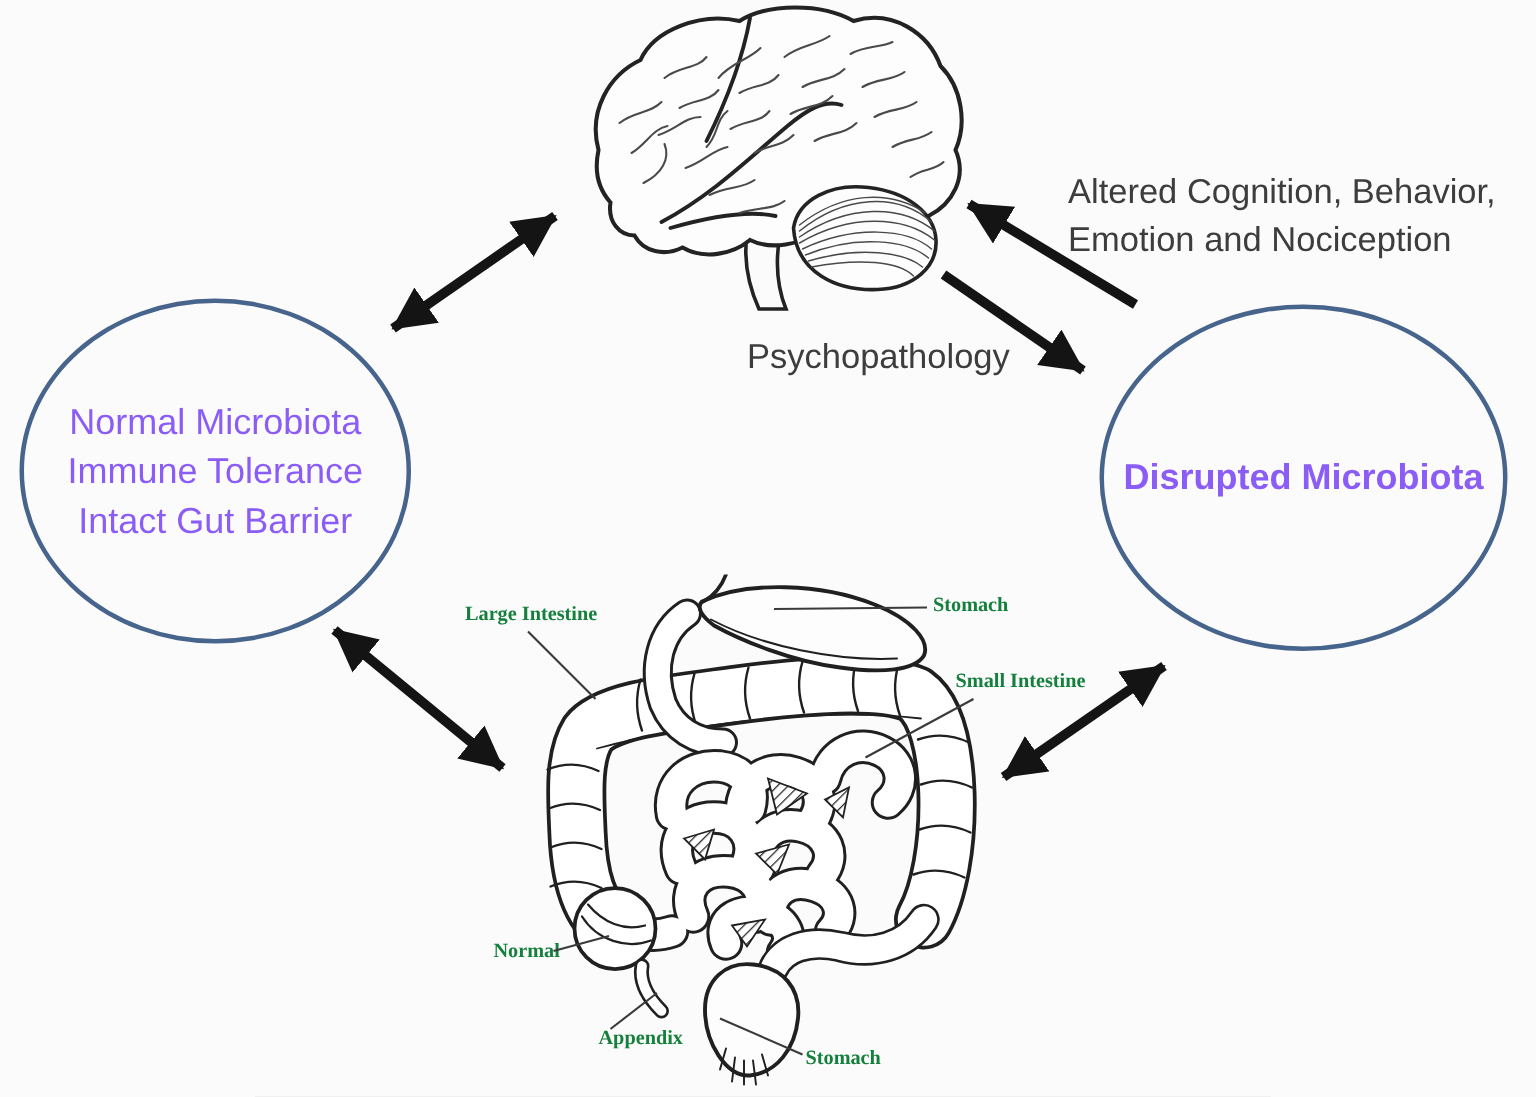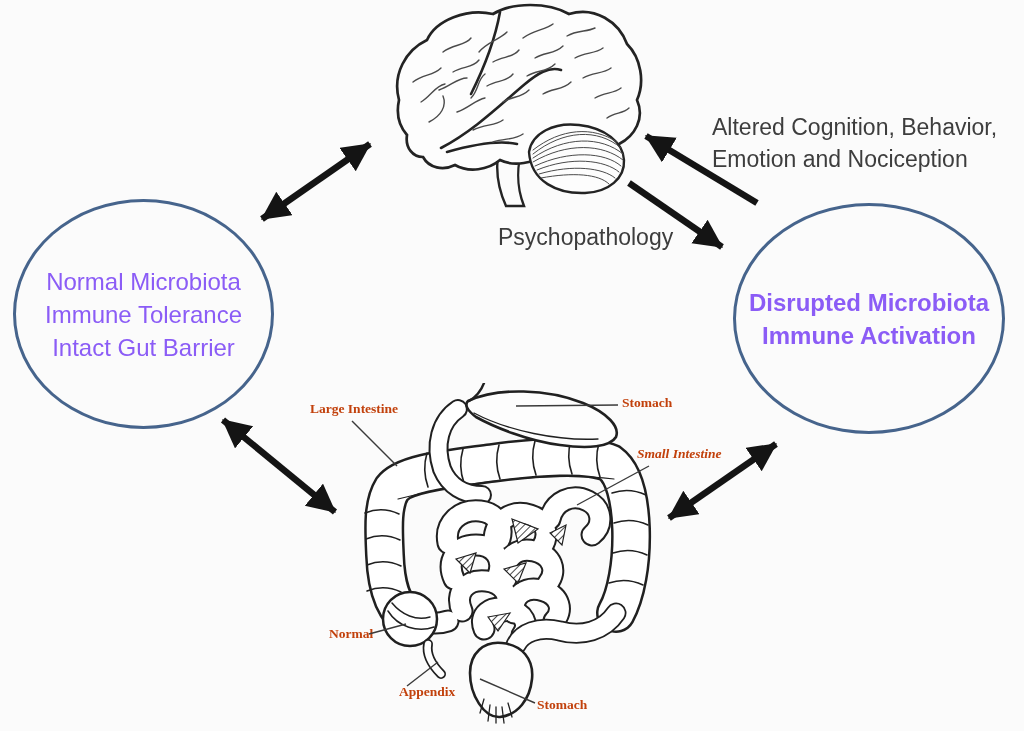--- a/index.html
+++ b/index.html
@@ -10,21 +10,21 @@
   .abs{position:absolute;}
   .ellipse{
     position:absolute;border:3px solid #46648c;border-radius:50%;
     display:flex;flex-direction:column;align-items:center;justify-content:center;
     color:#8b5cf6;font-size:24px;line-height:33px;text-align:center;
   }
   .caption{
     position:absolute;color:#3d3d3d;font-size:23px;line-height:32px;white-space:nowrap;margin-top:16px;
   }
   .anat-label{
-    position:absolute;color:#c2410c;font-family:"Liberation Serif", serif;
+    position:absolute;color:#15803d;font-family:"Liberation Serif", serif;
     font-weight:700;font-size:13.5px;white-space:nowrap;
   }
   svg{display:block;}
   .art path, .art circle{vector-effect:none;}
 </style>
 </head>
 <body>
 
 <div class="canvas">
 
@@ -183,35 +183,34 @@
   </svg>
 
   <div class="ellipse" style="left:13px;top:199px;width:255px;height:224px;">
     <div>Normal Microbiota</div>
     <div>Immune Tolerance</div>
     <div>Intact Gut Barrier</div>
   </div>
 
   <div class="ellipse" style="left:733px;top:203px;width:266px;height:225px;font-weight:bold;">
     <div>Disrupted Microbiota</div>
-    <div>Immune Activation</div>
   </div>
 
   <div class="caption" style="left:498px;top:205px;">
     <div>Psychopathology</div>
   </div>
 
   <div class="caption" style="left:712px;top:95px;">
     <div>Altered Cognition, Behavior,</div>
     <div>Emotion and Nociception</div>
   </div>
 
   <div class="anat-label" style="left:310px;top:401px;">Large Intestine</div>
   <div class="anat-label" style="left:622px;top:395px;">Stomach</div>
-  <div class="anat-label" style="left:637px;top:446px;font-style:italic;">Small Intestine</div>
+  <div class="anat-label" style="left:637px;top:446px;">Small Intestine</div>
   <div class="anat-label" style="left:329px;top:626px;">Normal</div>
   <div class="anat-label" style="left:375px;top:684px;margin-left:24px;">Appendix</div>
   <div class="anat-label" style="left:537px;top:697px;">Stomach</div>
 
   <svg class="abs" style="left:0;top:0;pointer-events:none;" width="1024" height="731" viewBox="0 0 1024 731">
     <defs>
       <marker id="ah" markerWidth="5" markerHeight="4.6" refX="4.2" refY="2.2" orient="auto-start-reverse" markerUnits="strokeWidth">
         <path d="M0,0 L4.4,2.2 L0,4.4 Z" fill="#141414"></path>
       </marker>
     </defs>

